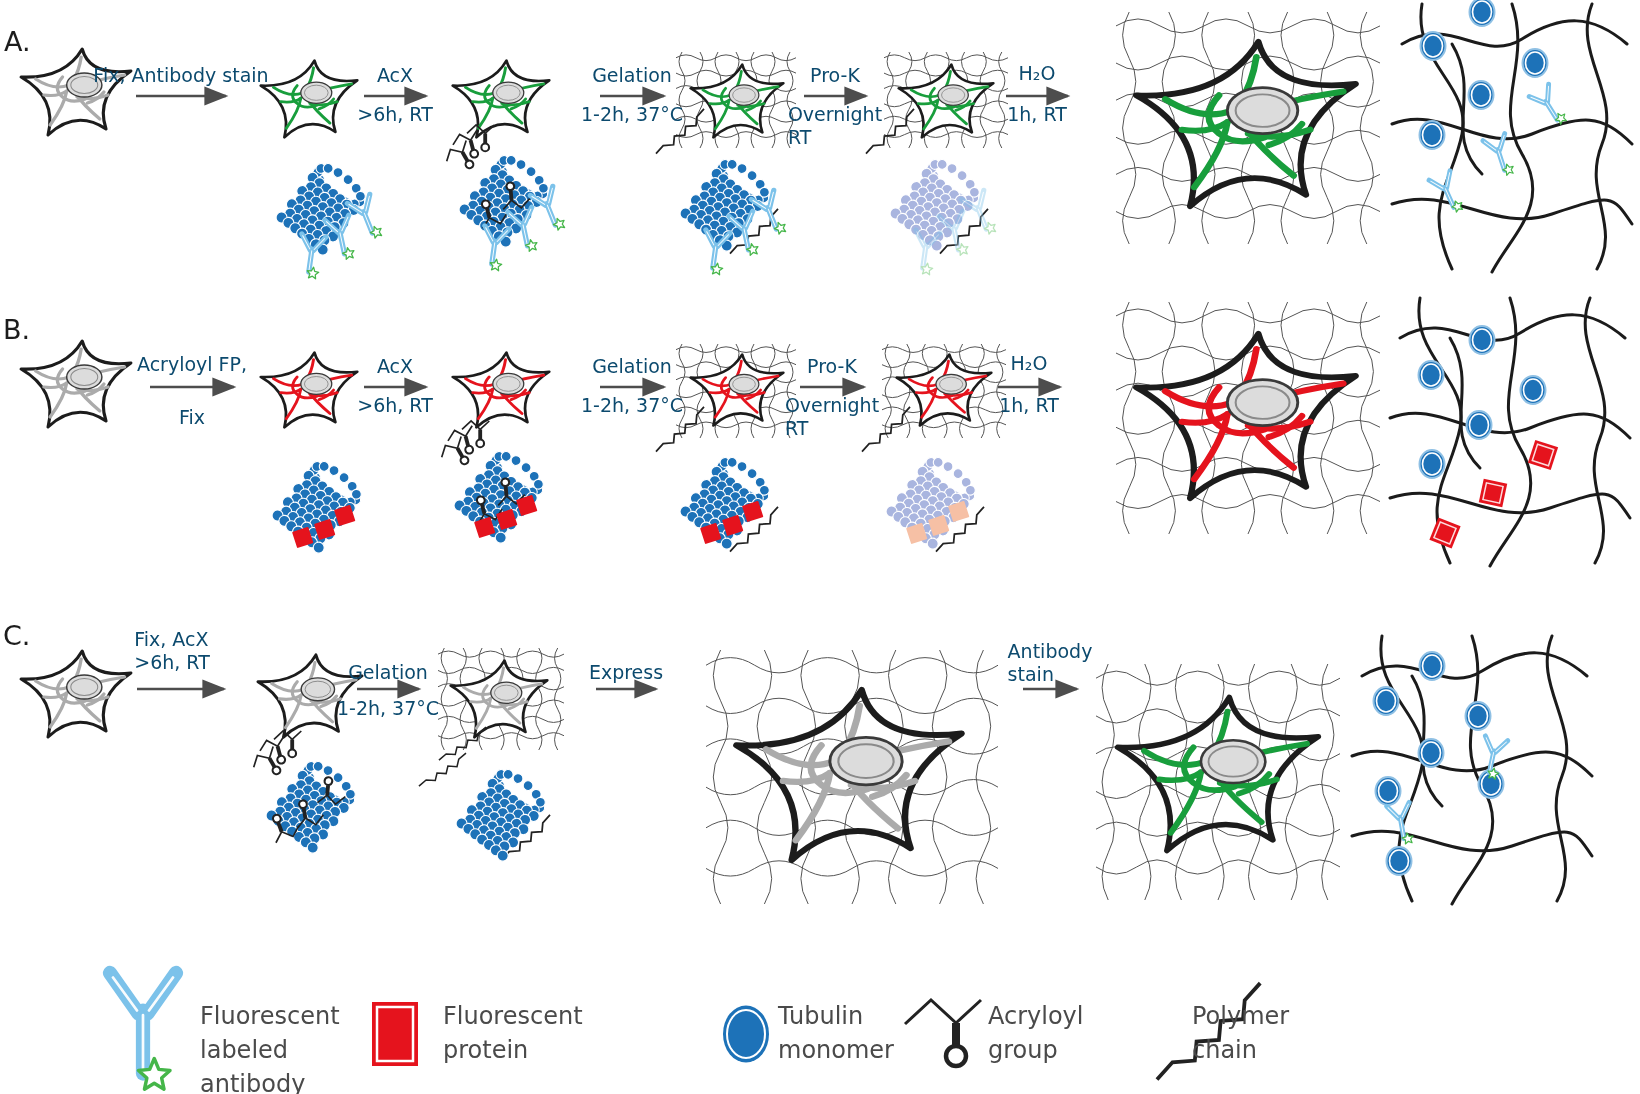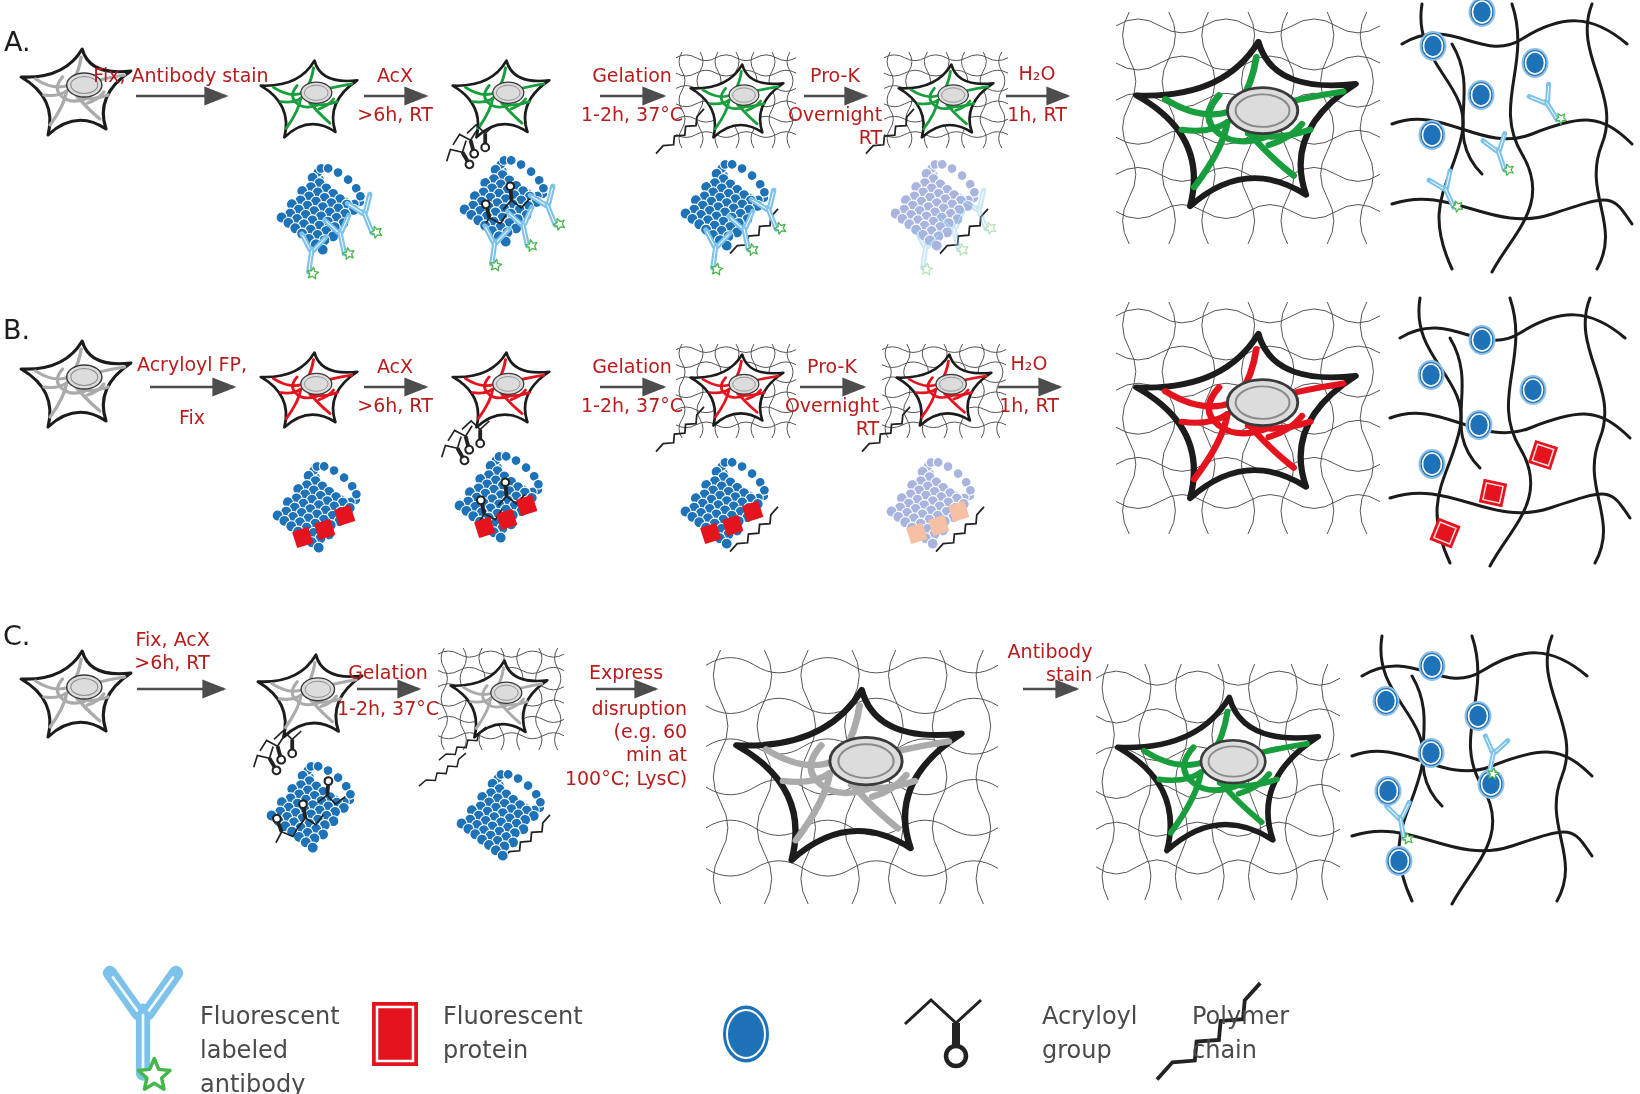--- a/index.html
+++ b/index.html
@@ -1,20 +1,20 @@
 <!DOCTYPE html>
 <html style="--tubulin-blue: #1d72b8; --antibody-blue: #7cc2ea; --star-green: #45b649; --filament-green: #189e3c; --fluorescent-red: #e5131d; --faded-blue: #a9b5df; --faded-red: #f6c0a5; --filament-gray: #ababab; --arrow-gray: #4d4d4d; --mesh-gray: #555555; --nucleus-fill: #dcdcdc;"><head>
 <meta charset="utf-8">
 <style>
   html,body{margin:0;padding:0;background:#fff;}
   #stage{position:relative;width:1640px;height:1094px;background:#fff;overflow:hidden;
          font-family:"DejaVu Sans",sans-serif;}
   #art{position:absolute;left:0;top:0;}
-  .lbl{position:absolute;font:500 19px "DejaVu Sans",sans-serif;color:#b91c1c;
-       white-space:pre-line;text-align:right;transform:translateX(-50%);line-height:1.22;}
+  .lbl{position:absolute;font:500 19px "DejaVu Sans",sans-serif;color:#0c4a6e;
+       white-space:pre-line;text-align:left;transform:translateX(-50%);line-height:1.22;}
   .row-label{position:absolute;font:500 27px "DejaVu Sans",sans-serif;color:#1c1c1c;}
   .legend-text{position:absolute;font:400 24px "DejaVu Sans",sans-serif;color:#4a4a4a;
        white-space:pre-line;line-height:1.42;text-align:left;}
   .cell-gray{color:var(--filament-gray);}
   .cell-green{color:var(--filament-green);}
   .cell-red{color:var(--fluorescent-red);}
   .clearcell{--cell-fill:transparent;}
   .fadedgrp{opacity:.38;}
 </style>
 </head>
@@ -930,30 +930,28 @@
 <div class="lbl" style="left:832px;top:394px">Overnight
 RT</div>
 <div class="lbl" style="left:1029px;top:352px">H₂O</div>
 <div class="lbl" style="left:1029px;top:394px">1h, RT</div>
 
 <div class="lbl" style="left:172px;top:628px">Fix, AcX
 &gt;6h, RT</div>
 <div class="lbl" style="left:388px;top:661px">Gelation</div>
 <div class="lbl" style="left:388px;top:697px">1-2h, 37°C</div>
 <div class="lbl" style="left:626px;top:661px">Express</div>
-<div class="lbl" style="left:626px;top:697px">disruption
-(e.g. 60
-min at
-100°C; LysC)</div>
 <div class="lbl" style="left:1050px;top:640px">Antibody
 stain</div>
 
 <div class="legend-text" style="left:200px;top:999px">Fluorescent
 labeled
 antibody</div>
 <div class="legend-text" style="left:443px;top:999px">Fluorescent
 protein</div>
-<div class="legend-text" style="left:1042px;top:999px">Acryloyl
+<div class="legend-text" style="left:778px;top:999px">Tubulin
+monomer</div>
+<div class="legend-text" style="left:988px;top:999px">Acryloyl
 group</div>
 <div class="legend-text" style="left:1192px;top:999px">Polymer
 chain</div>
 
 </div>
 
 </body></html>

